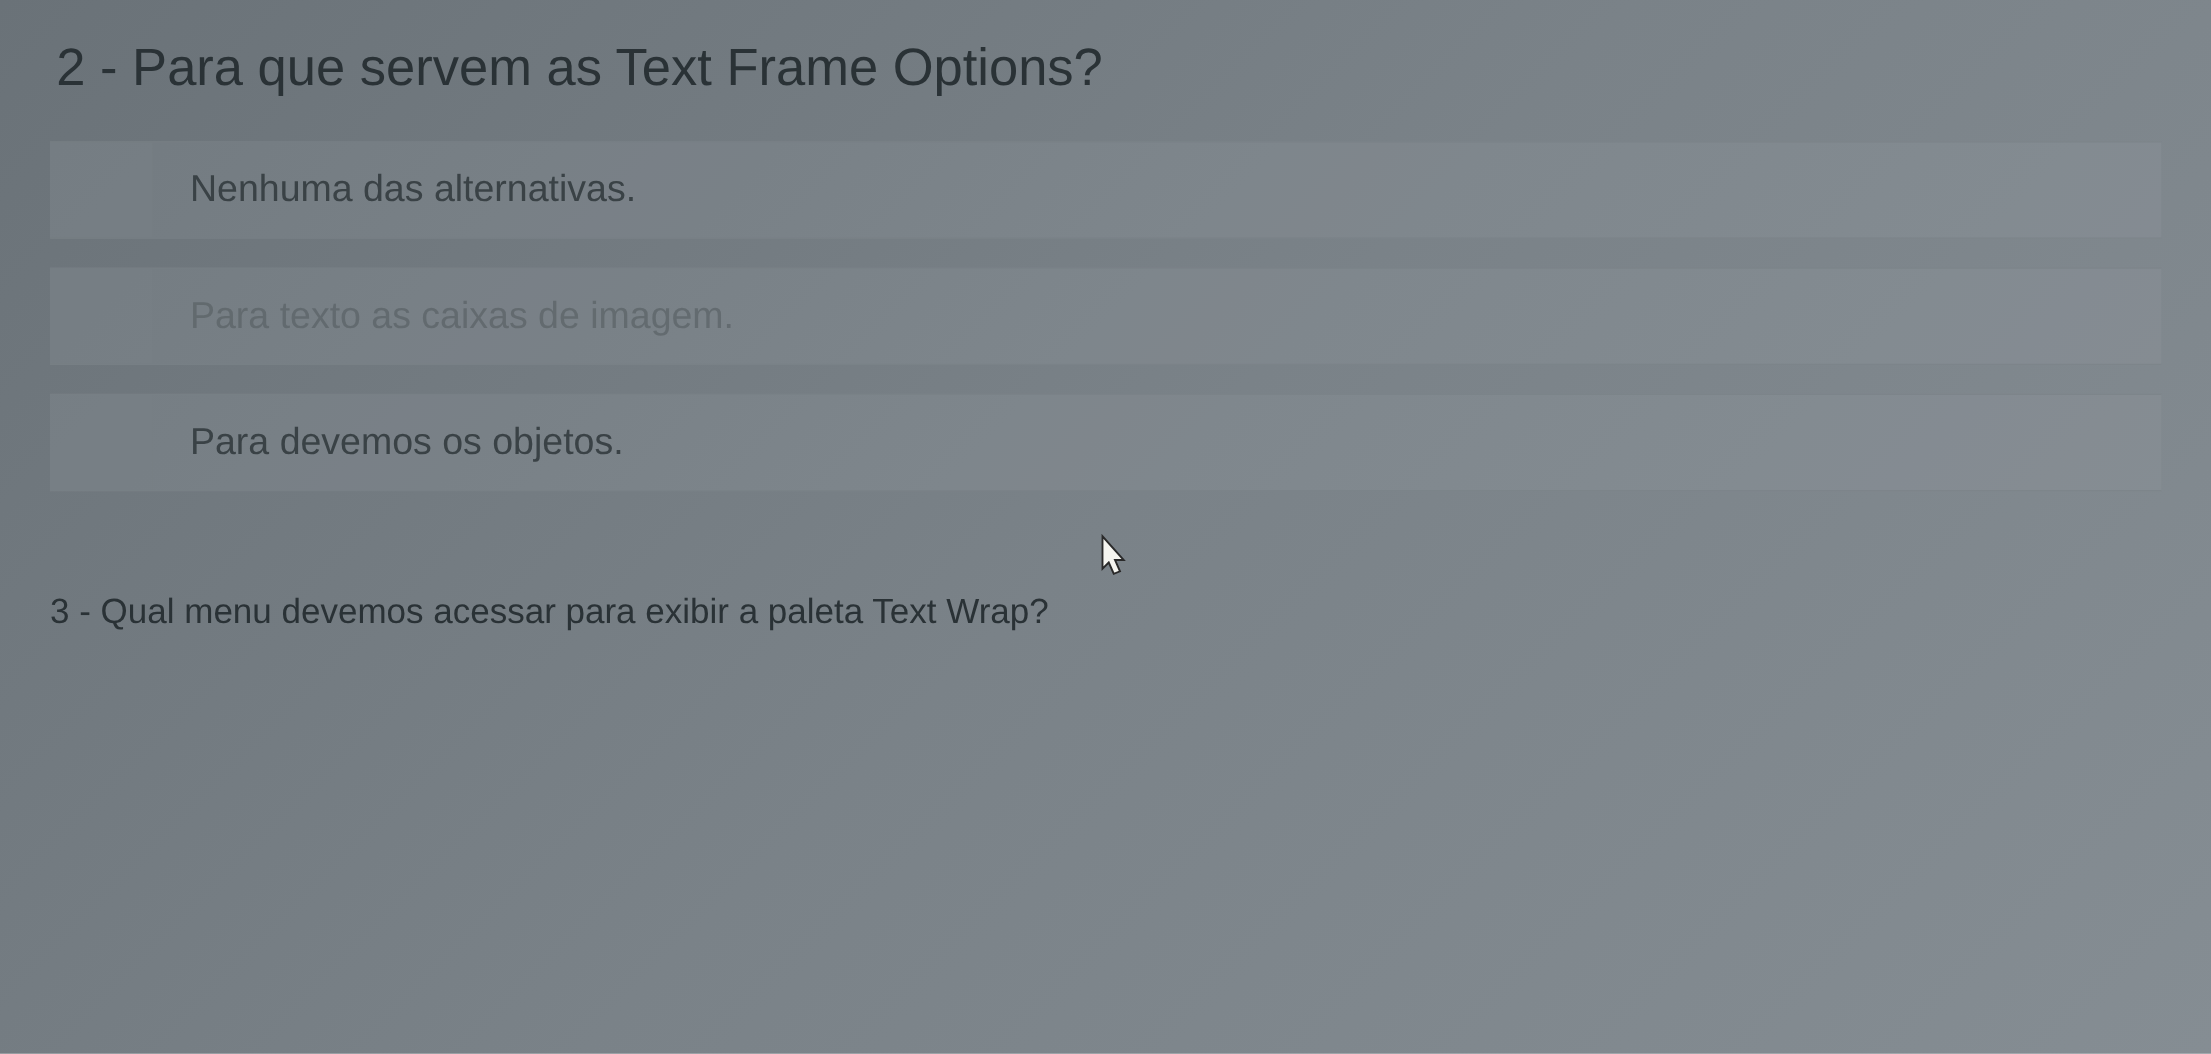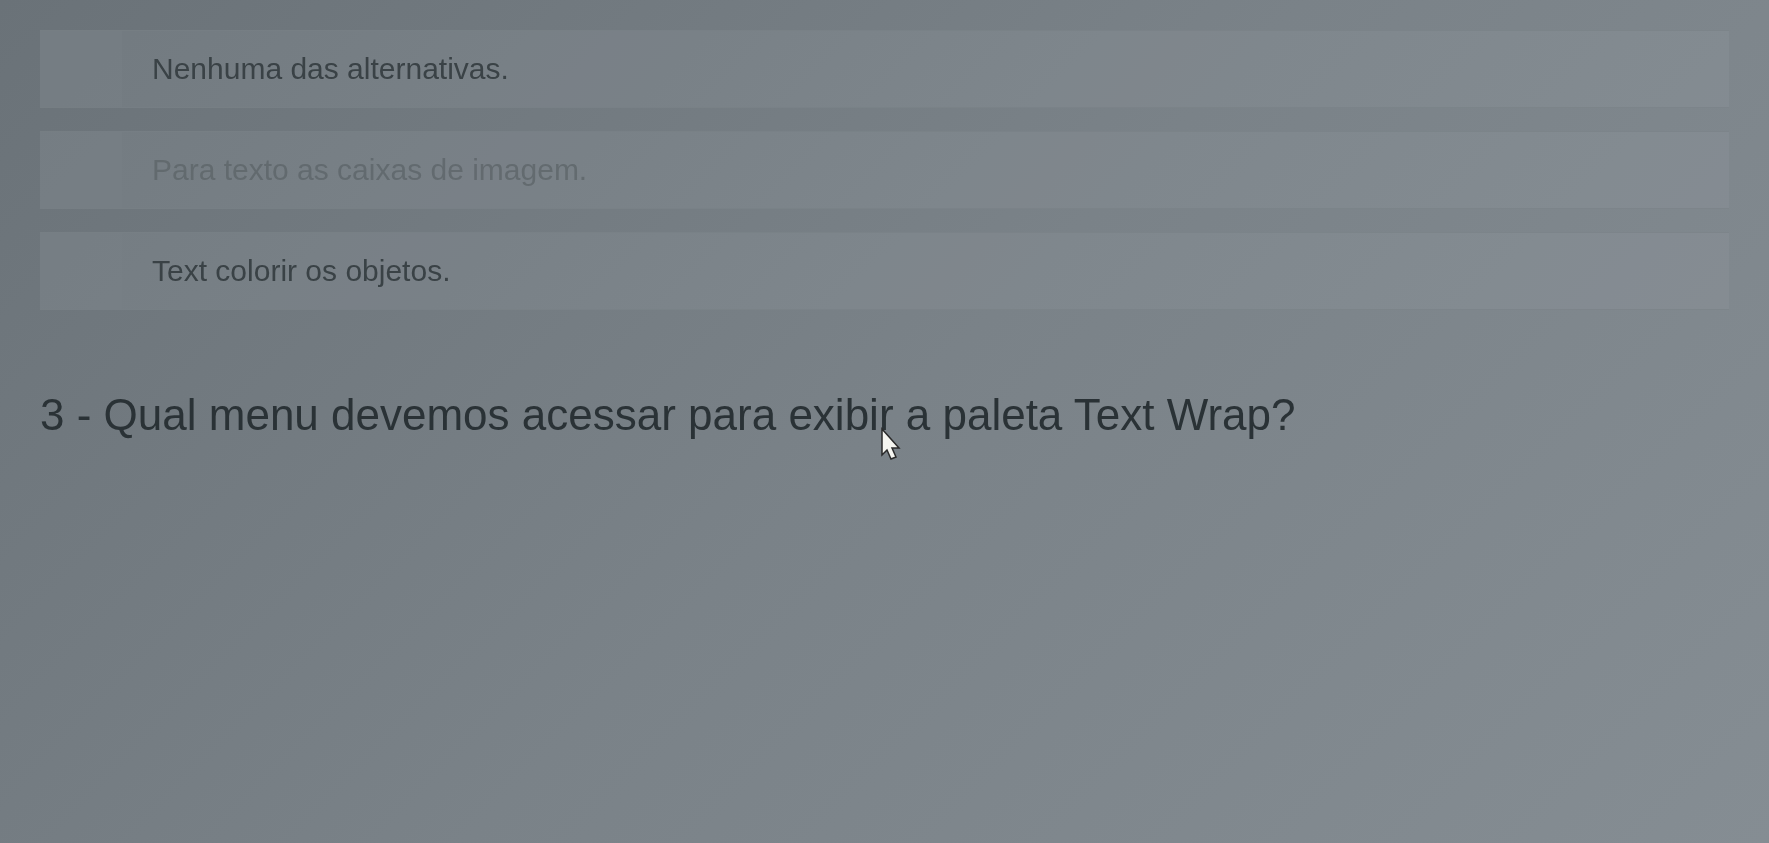--- a/index.html
+++ b/index.html
@@ -57,49 +57,52 @@
       color: #5a6266;
       opacity: 0.7;
     }
     .cursor-pointer {
       position: absolute;
       left: 870px;
       top: 425px;
       pointer-events: none;
     }
     .question-title-2 {
-      font-size: 44px;
+      font-size: 28px;
       font-weight: 400;
       color: #2a3236;
       margin-top: 80px;
       padding-left: 0px;
       white-space: nowrap;
     }
   </style>
 </head>
 <body>
 
 <div class="question-block">
+  <h2 class="question-title">
+    <span>2</span> - <span>Para que servem as Text Frame Options?</span>
+  </h2>
 
   <div class="options-container">
 
     <div class="option-row">
       <div class="option-checkbox"></div>
       <div class="option-text">Nenhuma das alternativas.</div>
     </div>
 
 
     <div class="option-row">
       <div class="option-checkbox"></div>
       <div class="option-text faded">Para texto as caixas de imagem.</div>
     </div>
 
     <div class="option-row">
       <div class="option-checkbox"></div>
-      <div class="option-text">Text colorir os objetos.</div>
+      <div class="option-text">Para devemos os objetos.</div>
     </div>
 
   </div>
 </div>
 
 <div class="cursor-pointer">
   <svg width="38" height="44" viewBox="0 0 38 44">
     <path d="M 12 4 L 12 30 L 17 25 L 21 34 L 26 32 L 22 23 L 29 23 Z" fill="#f5f5f0" stroke="#2a2a2a" stroke-width="1.5"></path>
   </svg>
 </div>

